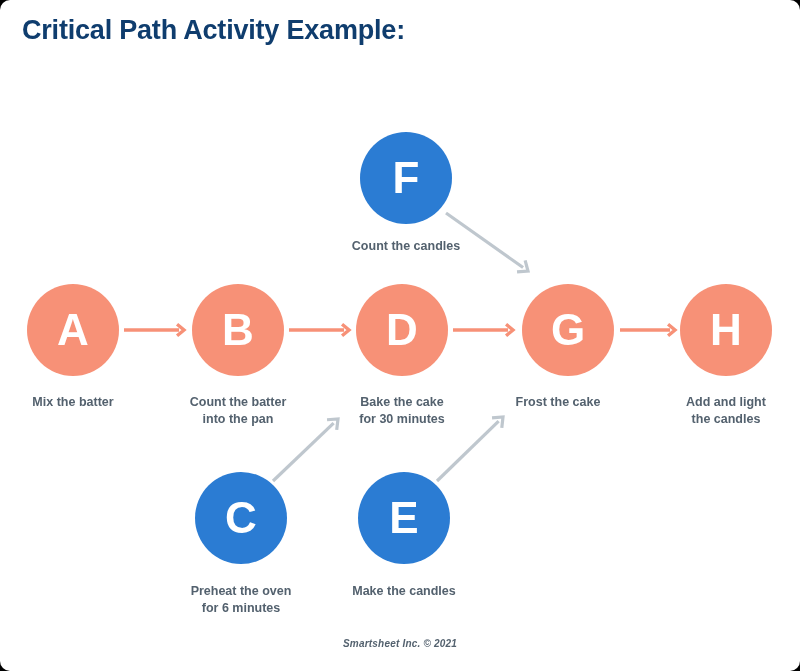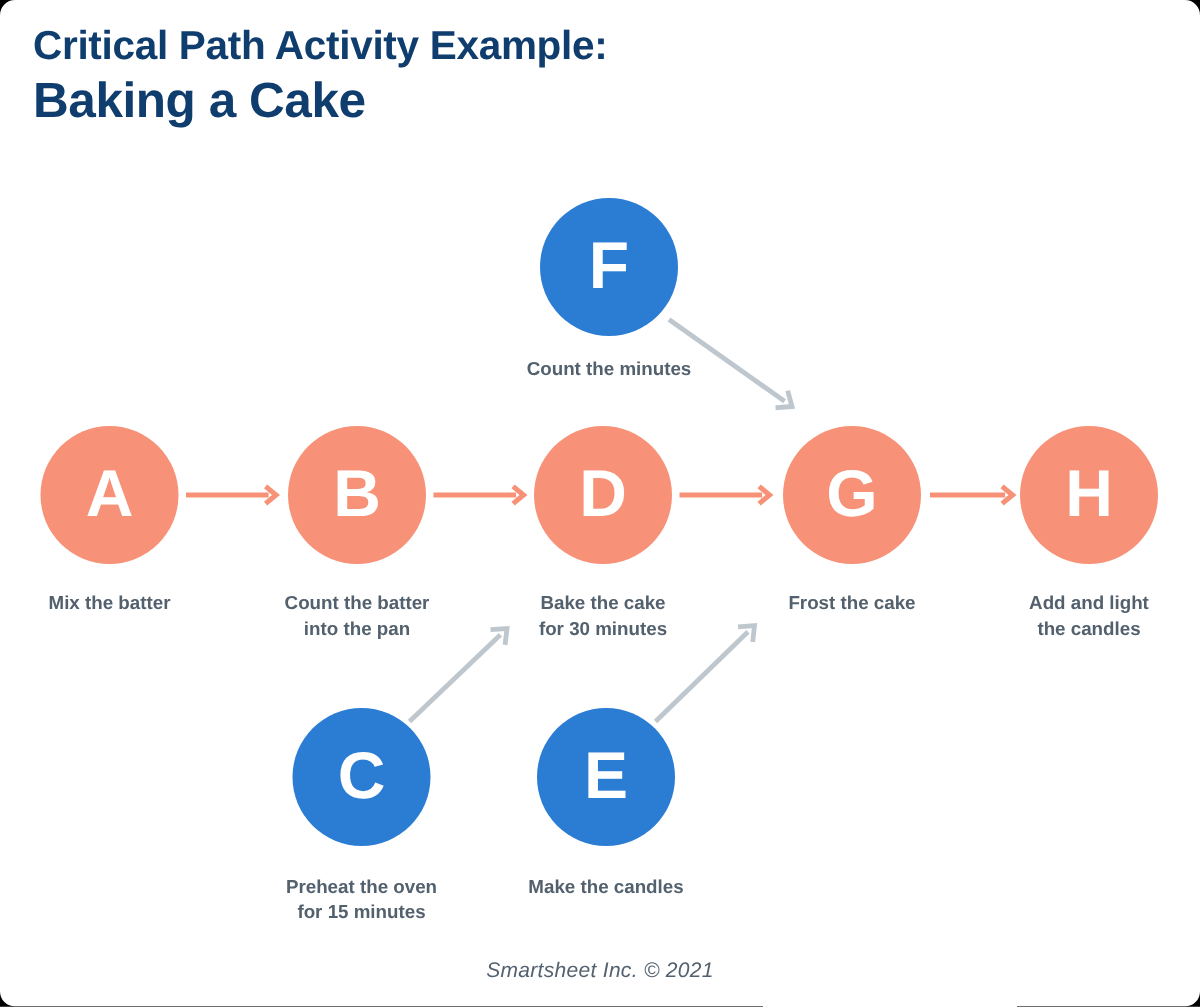--- a/index.html
+++ b/index.html
@@ -88,35 +88,34 @@
     width: 160px;
     white-space: pre-line;
   }
   
   .footer {
     position: absolute;
     left: 0;
     right: 0;
     top: 638px;
     text-align: center;
-    font-size: 14px;
+    font-size: 10px;
     font-style: italic;
-    font-weight: normal;
+    font-weight: bold;
     color: #53616E;
     letter-spacing: 0.2px;
   }
 </style>
 </head>
 <body>
 
 <div id="canvas">
 
   <div class="title-block">
     <div class="title-line1">Critical Path Activity Example:</div>
-    <div class="title-line2">Baking a Cake</div>
   </div>
 
   <div id="diagram">
     <svg class="edges" viewBox="0 0 800 671">
         <g>
           <line x1="124" y1="330" x2="179.05" y2="330" stroke="#F79177" stroke-width="3.4" stroke-linecap="butt"></line>
           <polyline points="177.0653808150179,335.7368159077382 184,330 177.0653808150179,324.2631840922618" fill="none" stroke="#F79177" stroke-width="3.4" stroke-linecap="butt" stroke-linejoin="miter"></polyline>
         </g>
         <g>
           <line x1="289" y1="330" x2="344.05" y2="330" stroke="#F79177" stroke-width="3.4" stroke-linecap="butt"></line>
@@ -154,35 +153,35 @@
         <div class="node-label" style="left: 158px; top: 394px;">Count the batter
 into the pan</div>
         <div class="node salmon" style="left: 356px; top: 284px; width: 92px; height: 92px; background: rgb(247, 145, 119);">
           <span class="glyph">D</span>
         </div>
         <div class="node-label" style="left: 322px; top: 394px;">Bake the cake
 for 30 minutes</div>
         <div class="node salmon" style="left: 522px; top: 284px; width: 92px; height: 92px; background: rgb(247, 145, 119);">
           <span class="glyph">G</span>
         </div>
-        <div class="node-label" style="left: 488px; top: 394px;">Frost the cake</div>
+        <div class="node-label" style="left: 478px; top: 394px;">Frost the cake</div>
         <div class="node salmon" style="left: 680px; top: 284px; width: 92px; height: 92px; background: rgb(247, 145, 119);">
           <span class="glyph">H</span>
         </div>
         <div class="node-label" style="left: 646px; top: 394px;">Add and light
 the candles</div>
         <div class="node blue" style="left: 360px; top: 132px; width: 92px; height: 92px; background: rgb(43, 124, 211);">
           <span class="glyph">F</span>
         </div>
-        <div class="node-label" style="left: 326px; top: 238px;">Count the minutes</div>
+        <div class="node-label" style="left: 326px; top: 238px;">Count the candles</div>
         <div class="node blue" style="left: 195px; top: 472px; width: 92px; height: 92px; background: rgb(43, 124, 211);">
           <span class="glyph">C</span>
         </div>
         <div class="node-label" style="left: 161px; top: 583px;">Preheat the oven
-for 15 minutes</div>
+for 6 minutes</div>
         <div class="node blue" style="left: 358px; top: 472px; width: 92px; height: 92px; background: rgb(43, 124, 211);">
           <span class="glyph">E</span>
         </div>
         <div class="node-label" style="left: 324px; top: 583px;">Make the candles</div>
       </div>
   </div>
 
   <div class="footer">Smartsheet Inc. © 2021</div>
 
 </div>

